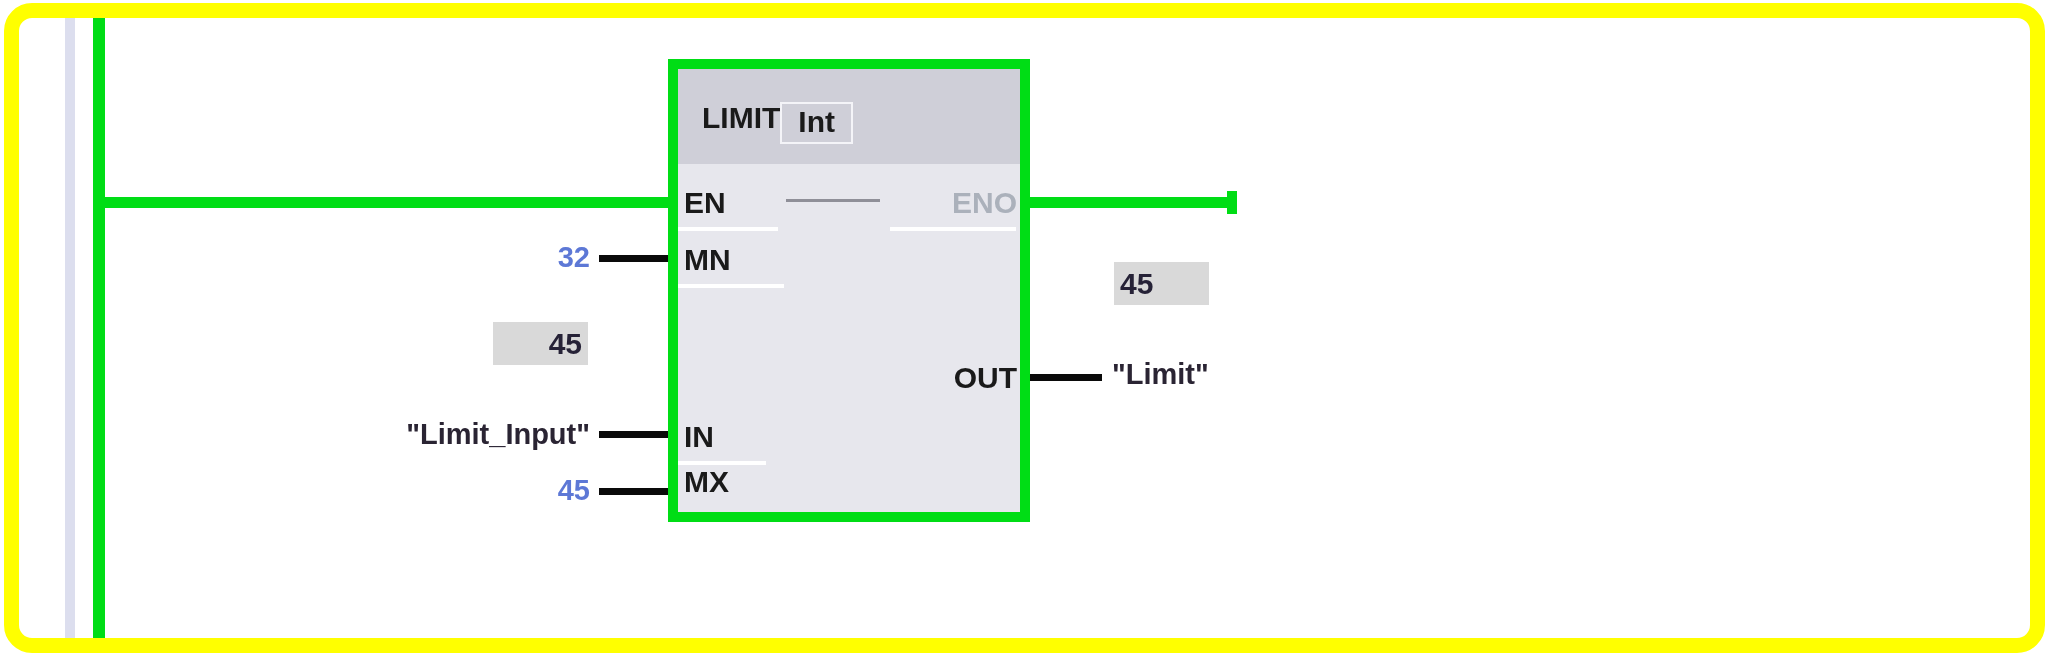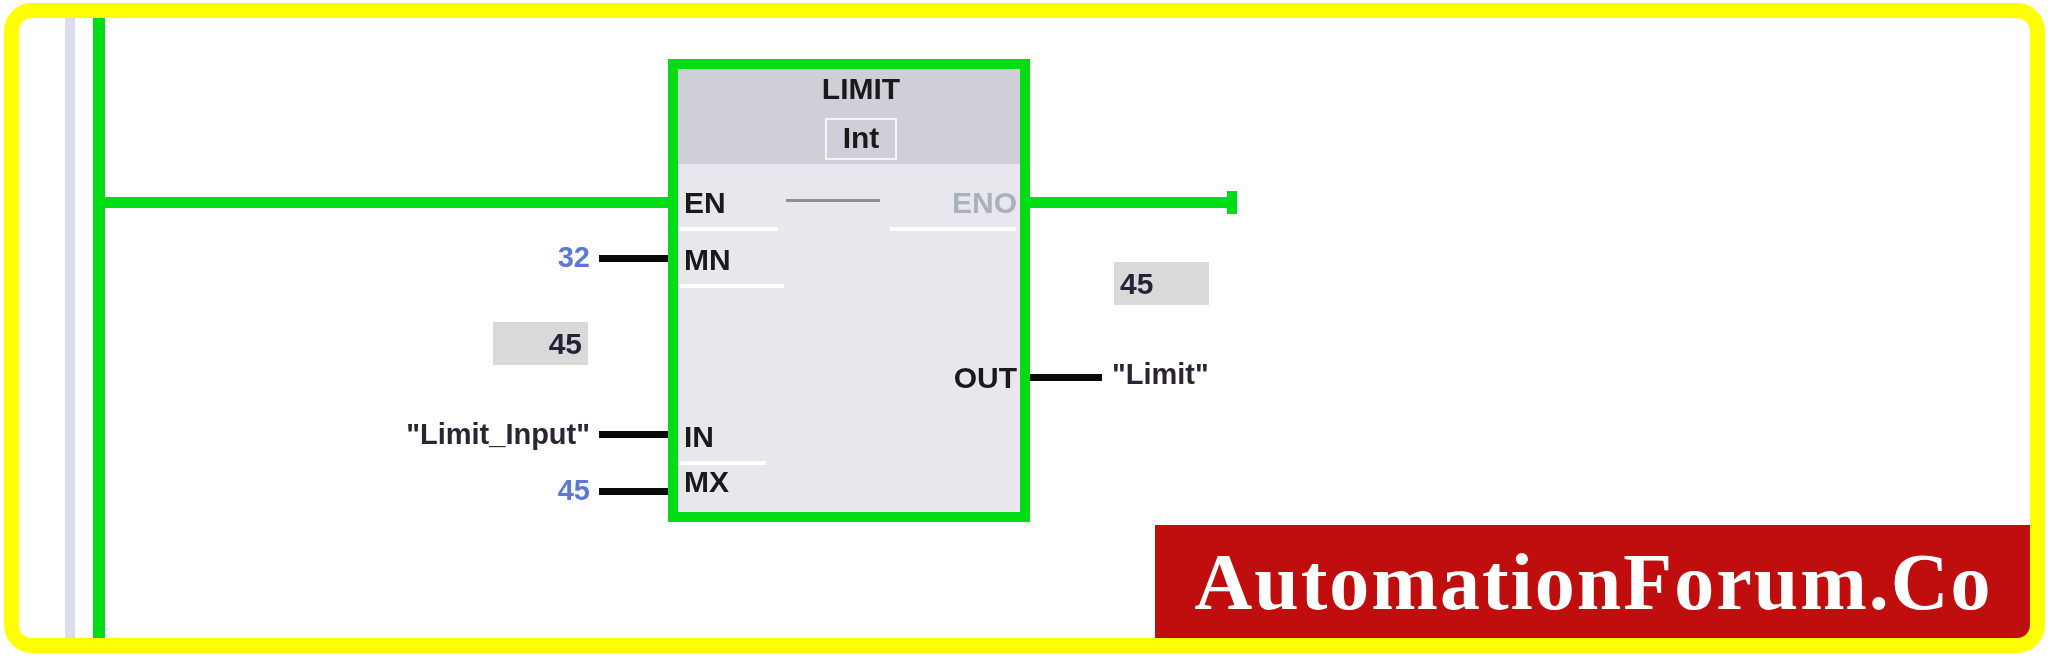--- a/index.html
+++ b/index.html
@@ -19,21 +19,21 @@
   .gwire{position:absolute;height:11px;background:#00dd15;}
   .gcap{position:absolute;width:10px;height:23px;background:#00dd15;}
   .bwire{position:absolute;height:7px;background:#0a0a0a;}
   
   .block{
     position:absolute;left:668px;top:59px;width:362px;height:463px;
     border:10px solid #00dd15;background:#e7e7ed;box-sizing:border-box;
   }
   .block-header{
     width:100%;height:95px;background:#cfcfd8;
-    display:flex;flex-direction:column;align-items:center;box-sizing:border-box;padding-left:24px;
+    display:flex;flex-direction:row;align-items:center;box-sizing:border-box;padding-left:24px;
   }
   .block-title{font-size:30px;font-weight:700;color:#1a1a1a;margin-top:3px;line-height:34px;}
   .type-badge{
     margin-top:12px;border:2px solid #f4f4f8;padding:1px 16px 3px 16px;
     font-size:30px;font-weight:700;color:#1a1a1a;line-height:34px;
   }
   .pin{position:absolute;font-size:30px;font-weight:700;color:#1a1a1a;line-height:34px;}
   .pin.right{text-align:right;}
   .pin.inactive{color:#abb1bb;}
   .pin-underline{position:absolute;height:4px;background:#ffffff;}
@@ -103,19 +103,16 @@
   <div class="operand op-right const" style="left:440px;top:241px;width:150px;">32</div>
 
   <div class="monitor-box right" style="left:493px;top:322px;">45</div>
   <div class="operand op-right tag" style="left:270px;top:418px;width:320px;">"Limit_Input"</div>
 
   <div class="operand op-right const" style="left:440px;top:474px;width:150px;">45</div>
 
   <div class="monitor-box left" style="left:1114px;top:262px;">45</div>
   <div class="operand tag" style="left:1112px;top:358px;width:230px;">"Limit"</div>
 
-  <div class="banner">
-    <span class="banner-text">AutomationForum.Co</span>
-  </div>
 
   <div class="frame"></div>
 
 </div>
 
 </body></html>

